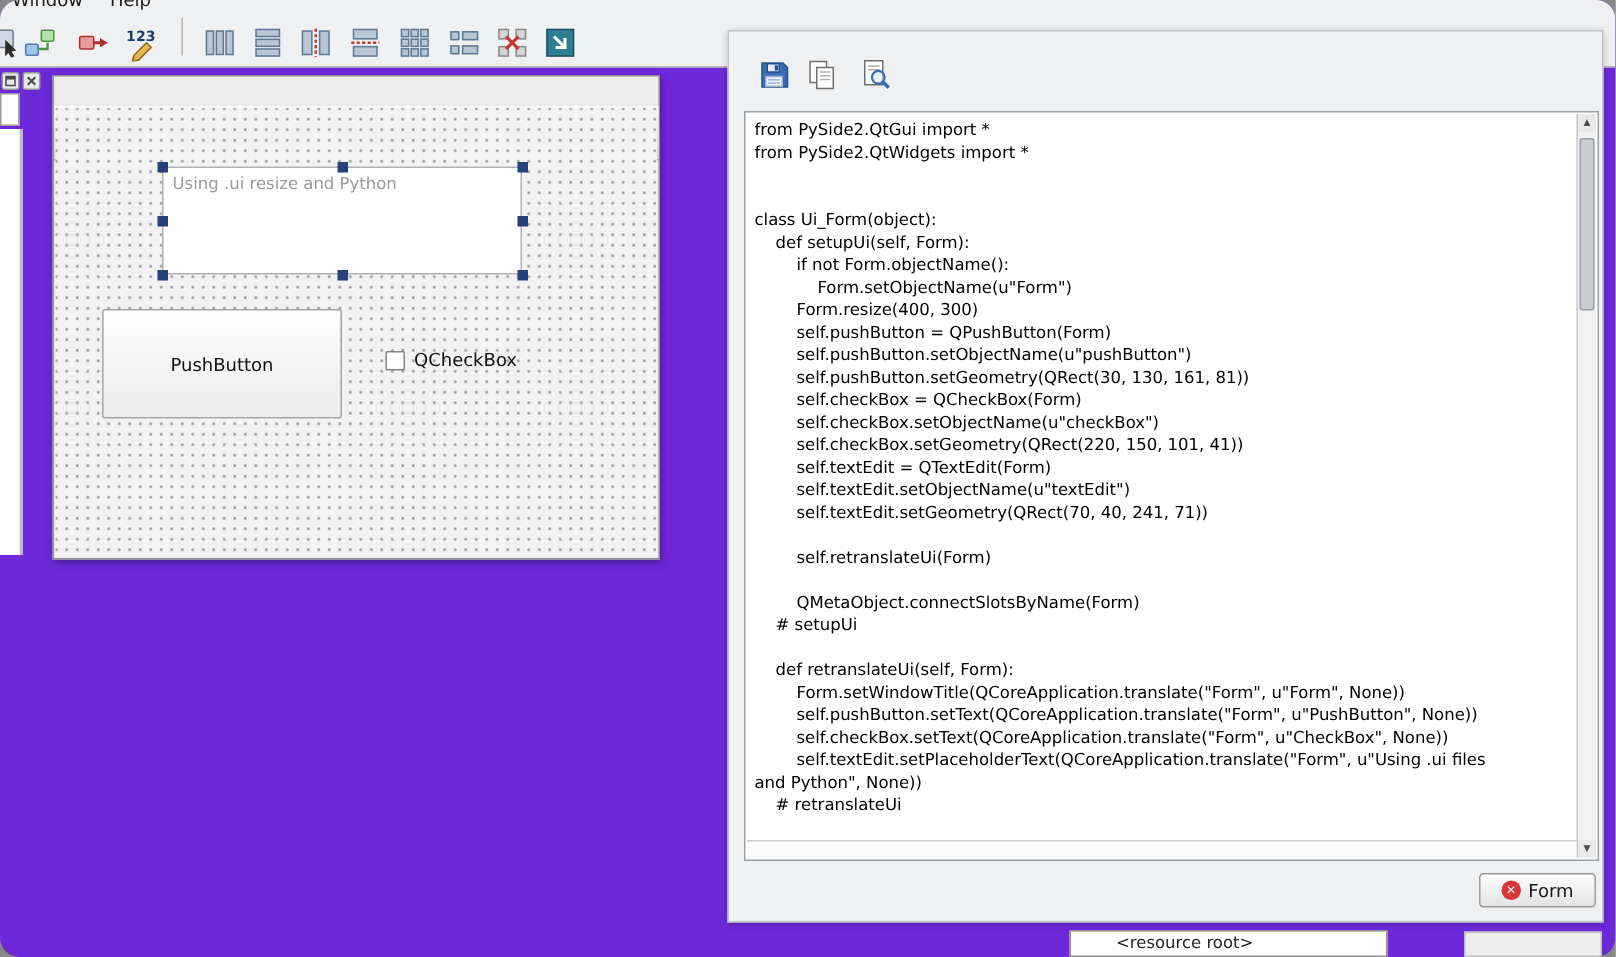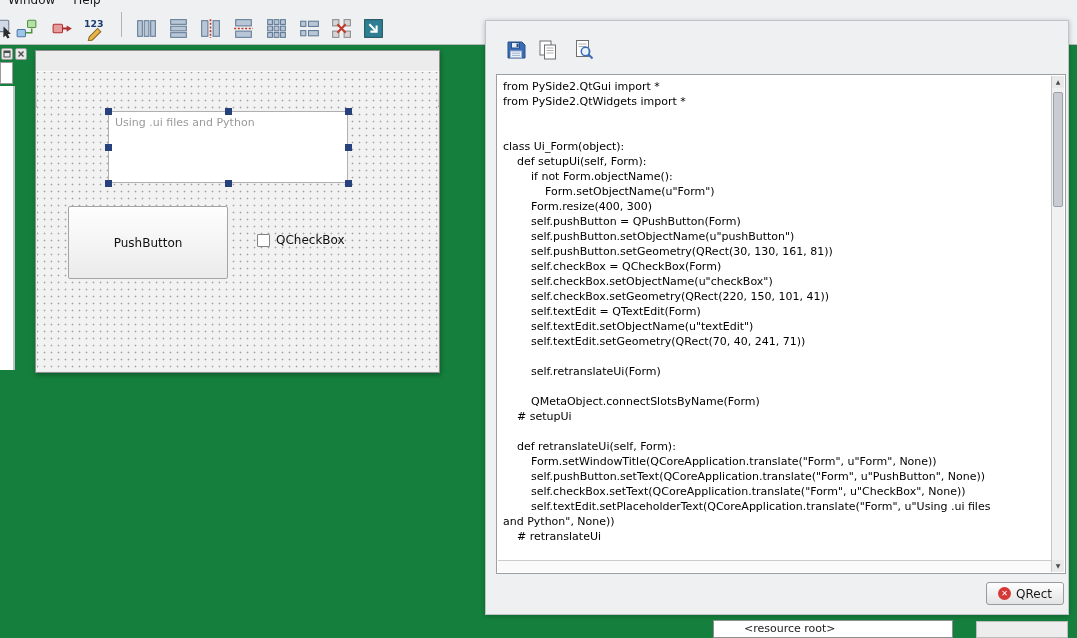--- a/index.html
+++ b/index.html
@@ -1,19 +1,19 @@
 <!DOCTYPE html>
 <html><head>
 <meta charset="utf-8">
 <style>
   * { margin:0; padding:0; box-sizing:border-box; }
   html,body { background:#888; }
   .screen {
     position:relative; width:1077px; height:638px; overflow:hidden;
-    background:#15803d; font-family:"DejaVu Sans", sans-serif; color:#1a1a1a;
+    background:#6d28d9; font-family:"DejaVu Sans", sans-serif; color:#1a1a1a;border-radius:13px;
   }
   
   .topbar { position:absolute; left:0; top:0; width:1077px; height:45px;
     background:#eff0f1; border-bottom:1px solid #b8b8b8; }
   .menubar { position:absolute; top:-7px; left:8px; display:flex; gap:18px;
     font-size:12px; color:#1a1a1a; }
   .mitem { cursor:default; }
   .tbi { position:absolute; top:16px; width:25px; height:25px; }
   .tbi svg { width:100%; height:100%; display:block; }
   .tbsep { position:absolute; top:12px; width:1px; height:25px; background:#b4b4b4; }
@@ -75,21 +75,21 @@
   .hsb { position:absolute; left:1px; right:14px; bottom:1px; height:12px;
     background:#fafafa; border-top:1px solid #cccccc; }
   .closebtn { position:absolute; left:500px; top:561px; width:78px; height:23px;
     background:linear-gradient(#fefefe,#e3e3e3); border:1px solid #9a9a9a; border-radius:3px;
     display:flex; align-items:center; justify-content:center; gap:5px; cursor:default; }
   .closeicon { width:13px; height:13px; background:#d63838; border-radius:50%;
     display:flex; align-items:center; justify-content:center; }
   .closex { font-size:8px; font-weight:bold; color:#ffffff; line-height:13px; }
   .closelabel { font-size:12px; color:#1a1a1a; }
   
-  .respanel { position:absolute; left:713px; top:620px; width:240px; height:18px;
+  .respanel { position:absolute; left:713px; top:620px; width:212px; height:18px;
     background:#ffffff; border:1px solid #8f8f8f; }
   .resitem { font-size:11px; line-height:16px; padding-left:30px; color:#222; }
   .brfrag { position:absolute; left:976px; top:621px; width:92px; height:17px;
     background:#ededed; border:1px solid #bdbdbd; }
 </style>
 </head>
 <body>
 
 <div class="screen">
 
@@ -223,21 +223,21 @@
 
   <div class="formwin">
     <div class="ftitle">
       <span class="fticon"></span>
       <span class="ftext">Form - untitled*</span>
       <span class="fbtn fmin">-</span>
       <span class="fbtn fclose">✕</span>
     </div>
     <div class="fcanvas">
       <div class="tedit">
-        <span class="tph">Using .ui files and Python</span>
+        <span class="tph">Using .ui resize and Python</span>
       </div>
       <span class="handle" style="left:68px;top:36px"></span>
       <span class="handle" style="left:188px;top:36px"></span>
       <span class="handle" style="left:308px;top:36px"></span>
       <span class="handle" style="left:68px;top:72px"></span>
       <span class="handle" style="left:308px;top:72px"></span>
       <span class="handle" style="left:68px;top:108px"></span>
       <span class="handle" style="left:188px;top:108px"></span>
       <span class="handle" style="left:308px;top:108px"></span>
       <div class="pbtn">PushButton</div>
@@ -319,21 +319,21 @@
         <span class="sbthumb"></span>
         <span class="sbbtn bottom">▼</span>
       </div>
       <div class="hsb"></div>
     </div>
 
     <div class="closebtn">
       <span class="closeicon">
         <span class="closex">✕</span>
       </span>
-      <span class="closelabel">QRect</span>
+      <span class="closelabel">Form</span>
     </div>
   </div>
 
   <div class="respanel">
     <div class="resitem">&lt;resource root&gt;</div>
   </div>
   <div class="brfrag"></div>
 
 </div>
 

